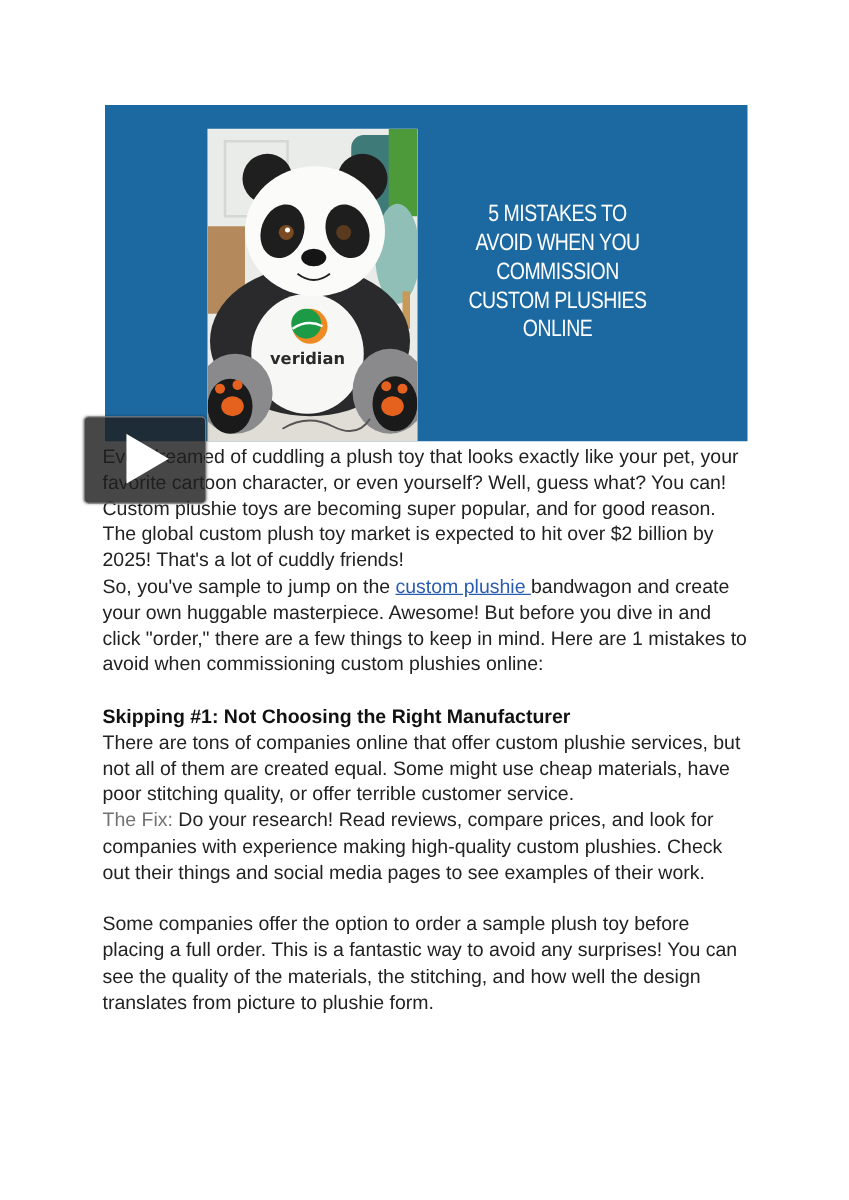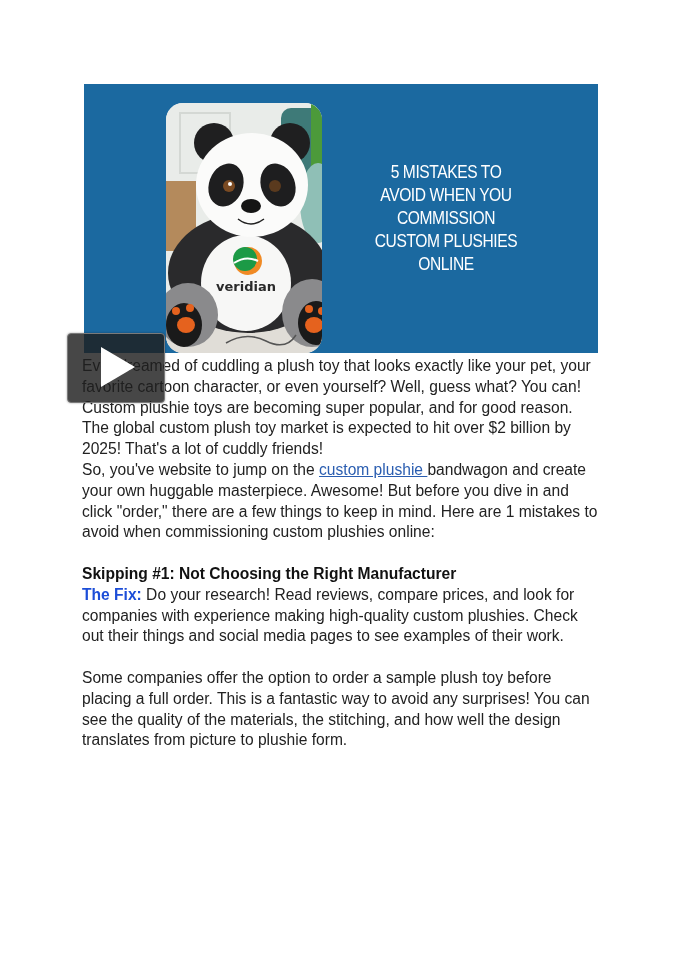--- a/index.html
+++ b/index.html
@@ -20,25 +20,24 @@
       left: 84px;
       top: 84px;
       width: 514px;
       height: 269px;
       background: #1b69a0;
     }
     .photo {
       position: absolute;
       left: 82px;
       top: 19px;
-      width: 156px;
+      width: 168px;
       height: 250px;
       overflow: hidden;
       background: linear-gradient(180deg, #e8ebe8 0%, #dfe2df 55%, #cfc9c0 100%);
-      border-radius: 17px;
     }
     .photo svg { display: block; }
     .banner-title {
       position: absolute;
       left: 262px;
       top: 76px;
       width: 200px;
       text-align: center;
       color: #ffffff;
       font-family: "Liberation Sans", sans-serif;
@@ -79,22 +78,22 @@
       color: #222222;
     }
     .content p {
       margin: 0;
     }
     .content .gap { height: 20.8px; }
     .content a {
       color: #2a5db0;
     }
     .content strong {
-      font-weight: bold;
-      color: #1d4ed8;
+      font-weight: normal;
+      color: #737373;
     }
     .heading {
       font-weight: bold;
       color: #111111;
     }
   </style>
 </head>
 <body>
 
 <div class="banner">
@@ -157,23 +156,24 @@
 </div>
 
 <div class="play-overlay">
   <svg width="34" height="40" viewBox="0 0 34 40">
     <polygon points="0,0 34,20 0,40" fill="#ffffff"></polygon>
   </svg>
 </div>
 
 <div class="content">
   <p>Ever dreamed of cuddling a plush toy that looks exactly like your pet, your favorite cartoon character, or even yourself? Well, guess what? You can! Custom plushie toys are becoming super popular, and for good reason. The global custom plush toy market is expected to hit over $2 billion by 2025! That's a lot of cuddly friends!</p>
-  <p><span>So, you've website to jump on the </span><a href="#">custom plushie </a><span>bandwagon and create your own huggable masterpiece. Awesome! But before you dive in and click "order," there are a few things to keep in mind. Here are 1 mistakes to avoid when commissioning custom plushies online:</span></p>
+  <p><span>So, you've sample to jump on the </span><a href="#">custom plushie </a><span>bandwagon and create your own huggable masterpiece. Awesome! But before you dive in and click "order," there are a few things to keep in mind. Here are 1 mistakes to avoid when commissioning custom plushies online:</span></p>
 
   <div class="gap"></div>
 
   <p class="heading">Skipping #1: Not Choosing the Right Manufacturer</p>
+  <p>There are tons of companies online that offer custom plushie services, but not all of them are created equal. Some might use cheap materials, have poor stitching quality, or offer terrible customer service.</p>
   <p><strong>The Fix:</strong><span> Do your research! Read reviews, compare prices, and look for companies with experience making high-quality custom plushies. Check out their things and social media pages to see examples of their work.</span></p>
 
   <div class="gap"></div>
 
   <p>Some companies offer the option to order a sample plush toy before placing a full order. This is a fantastic way to avoid any surprises! You can see the quality of the materials, the stitching, and how well the design translates from picture to plushie form.</p>
 </div>
 
 </body></html>

